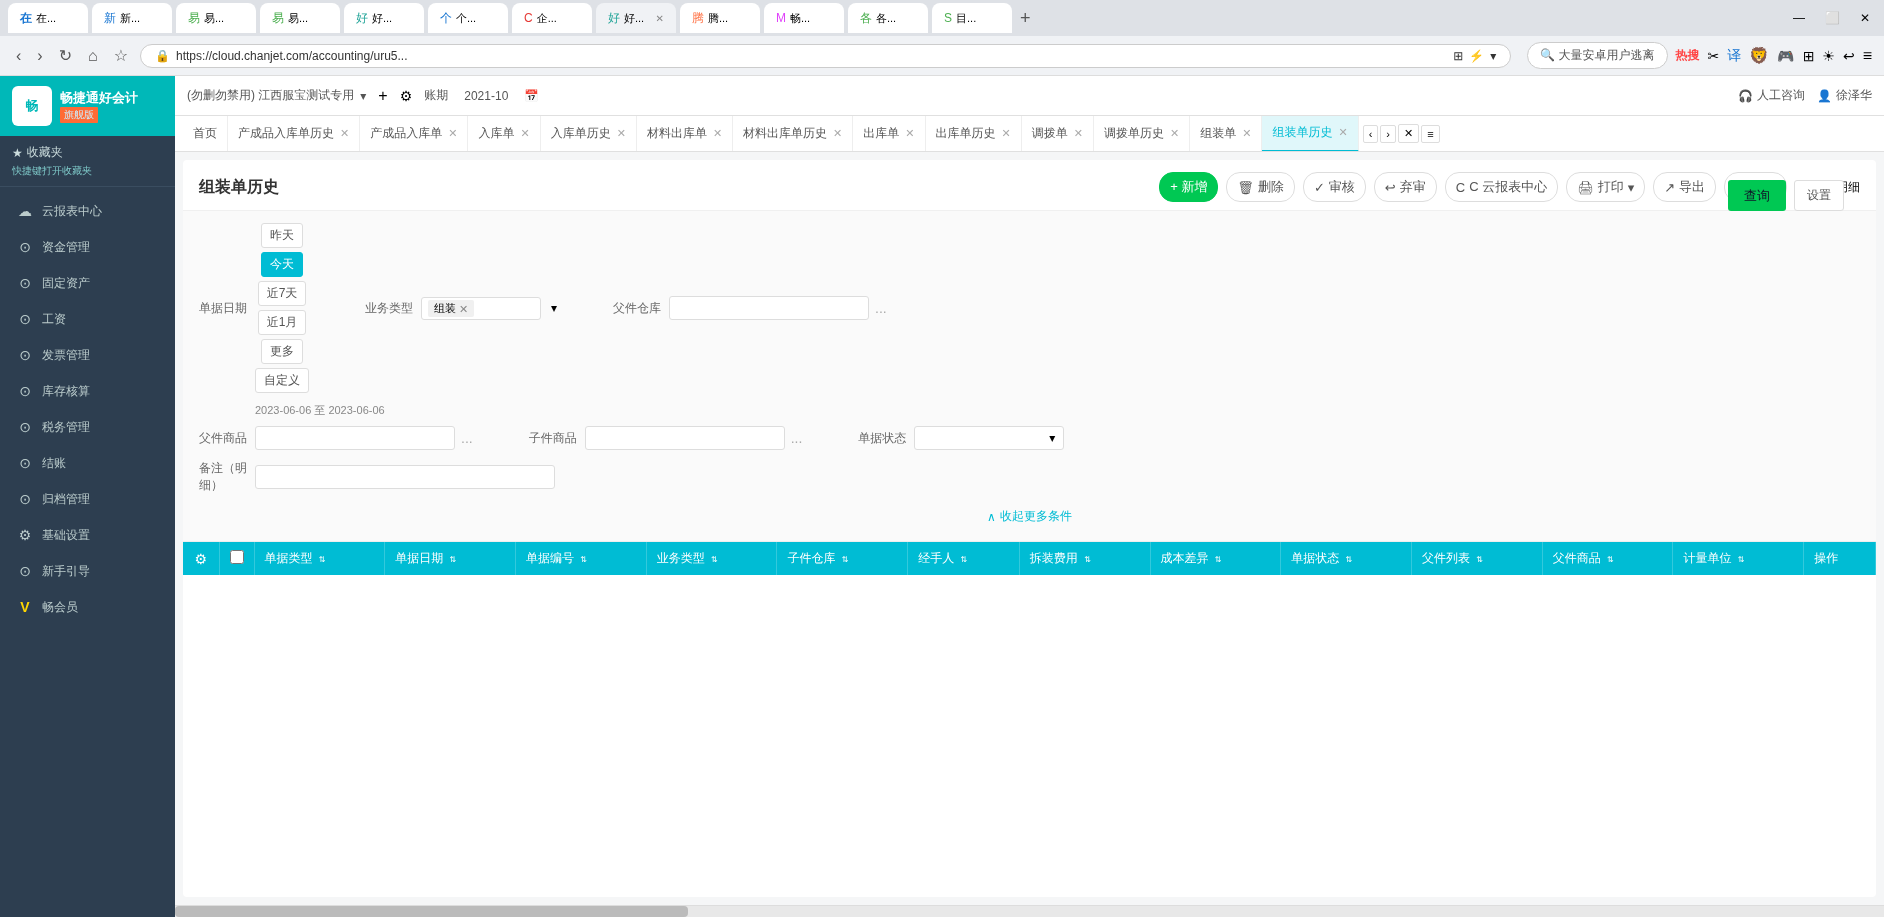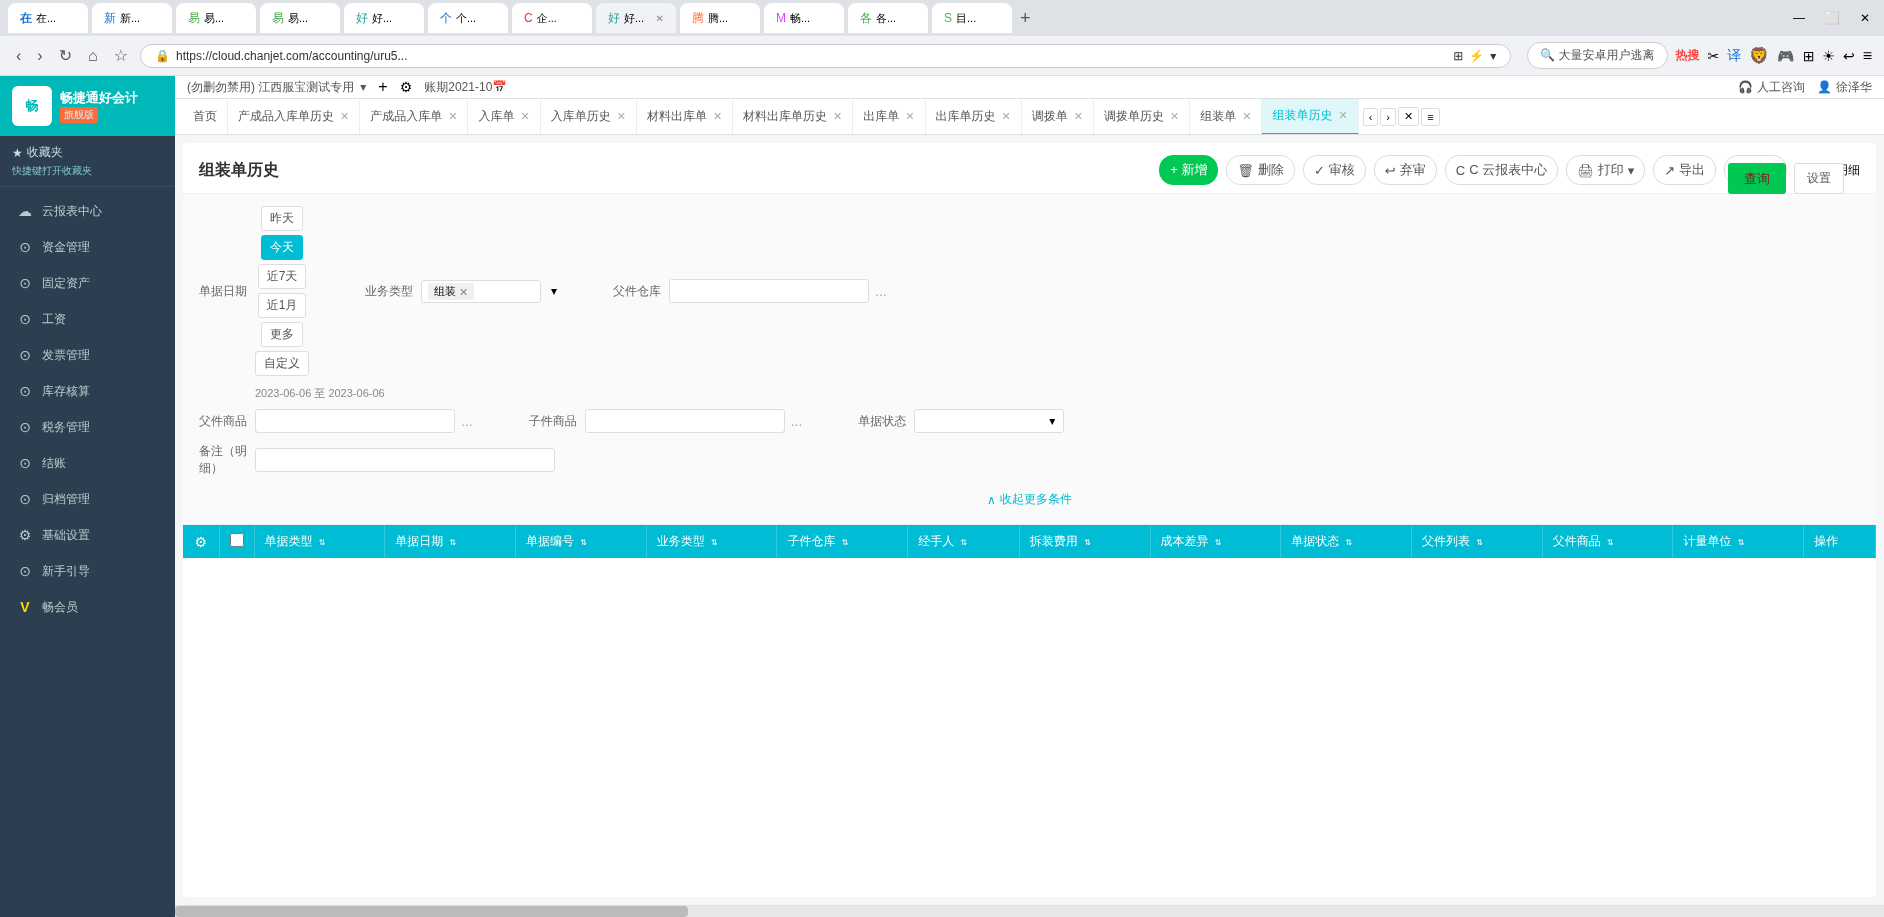--- a/index.html
+++ b/index.html
@@ -74,24 +74,24 @@
     .data-table { width: 100%; border-collapse: collapse; font-size: 12px; }
     .data-table th { background: #00bcd4; color: #fff; padding: 8px 10px; text-align: left; font-weight: normal; white-space: nowrap; border-right: 1px solid rgba(255,255,255,0.2); }
     .data-table th.checkbox-col { width: 32px; text-align: center; }
     .data-table th.settings-col { width: 36px; text-align: center; }
     .sort-icon { display: inline-flex; flex-direction: column; margin-left: 3px; font-size: 8px; line-height: 1; }
     .table-checkbox { width: 14px; height: 14px; }
     .settings-icon-btn { background: none; border: none; cursor: pointer; color: #fff; font-size: 14px; }
 
     
     .company-selector { display: flex; align-items: center; gap: 6px; font-size: 12px; color: #555; cursor: pointer; }
-    .period-selector { display: flex; align-items: center; gap: 0; font-size: 12px; color: #555; }
+    .period-selector { display: flex; align-items: center; gap: 16px; font-size: 12px; color: #555; }
     .top-bar-right { display: flex; align-items: center; gap: 12px; margin-left: auto; }
 
-    .app-top-bar { background: #fff; border-bottom: 1px solid #e0e0e0; padding: 0 12px; height: 23px; display: flex; align-items: center; gap: 12px; }
+    .app-top-bar { background: #fff; border-bottom: 1px solid #e0e0e0; padding: 0 12px; height: 40px; display: flex; align-items: center; gap: 12px; }
   </style>
 </head>
 <body>
 
 <div class="browser-chrome" data-name="browser-chrome">
   <div class="browser-tab" data-name="browser-tab-1">
     <span style="color:#1976d2; font-size:12px; font-weight:bold;">在</span>
     <span style="font-size:11px; overflow:hidden; text-overflow:ellipsis;">在...</span>
   </div>
   <div class="browser-tab" data-name="browser-tab-2">
@@ -445,21 +445,21 @@
           </div>
         </div>
 
         <div class="collapse-btn" data-name="collapse-button">
           <span data-name="collapse-arrow-icon">∧</span>
           <span>收起更多条件</span>
         </div>
       </div>
 
       <div style="position: relative; right: auto; top: auto; display: flex; gap: 8px; justify-content: flex-end; padding: 0px 16px 8px;" data-name="filter-actions">
-        <button style="background:#00c853; color:#7f1d1d; border:none; border-radius:3px; padding:6px 16px; font-size:13px; cursor:pointer;" data-name="search-button">查询</button>
+        <button style="background:#00c853; color:#0f172a; border:none; border-radius:3px; padding:6px 16px; font-size:13px; cursor:pointer;" data-name="search-button">查询</button>
         <button style="background:#fff; color:#555; border:1px solid #ddd; border-radius:3px; padding:6px 12px; font-size:12px; cursor:pointer;" data-name="settings-button">设置</button>
       </div>
 
       <div class="table-container" data-name="table-container">
         <table class="data-table" data-name="data-table">
           <thead>
             <tr>
               <th class="settings-col" data-name="table-settings-header">
                 <button class="settings-icon-btn" data-name="table-settings-button">⚙</button>
               </th>

